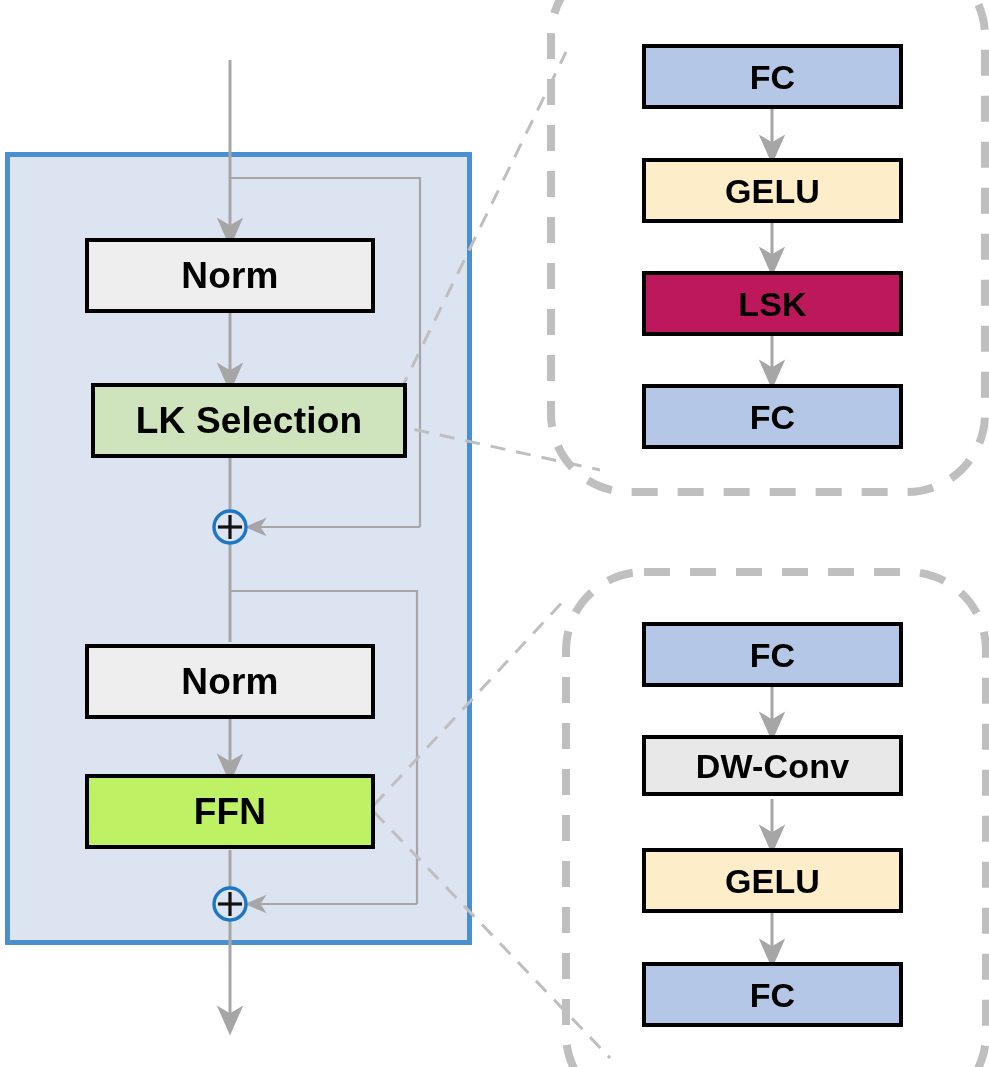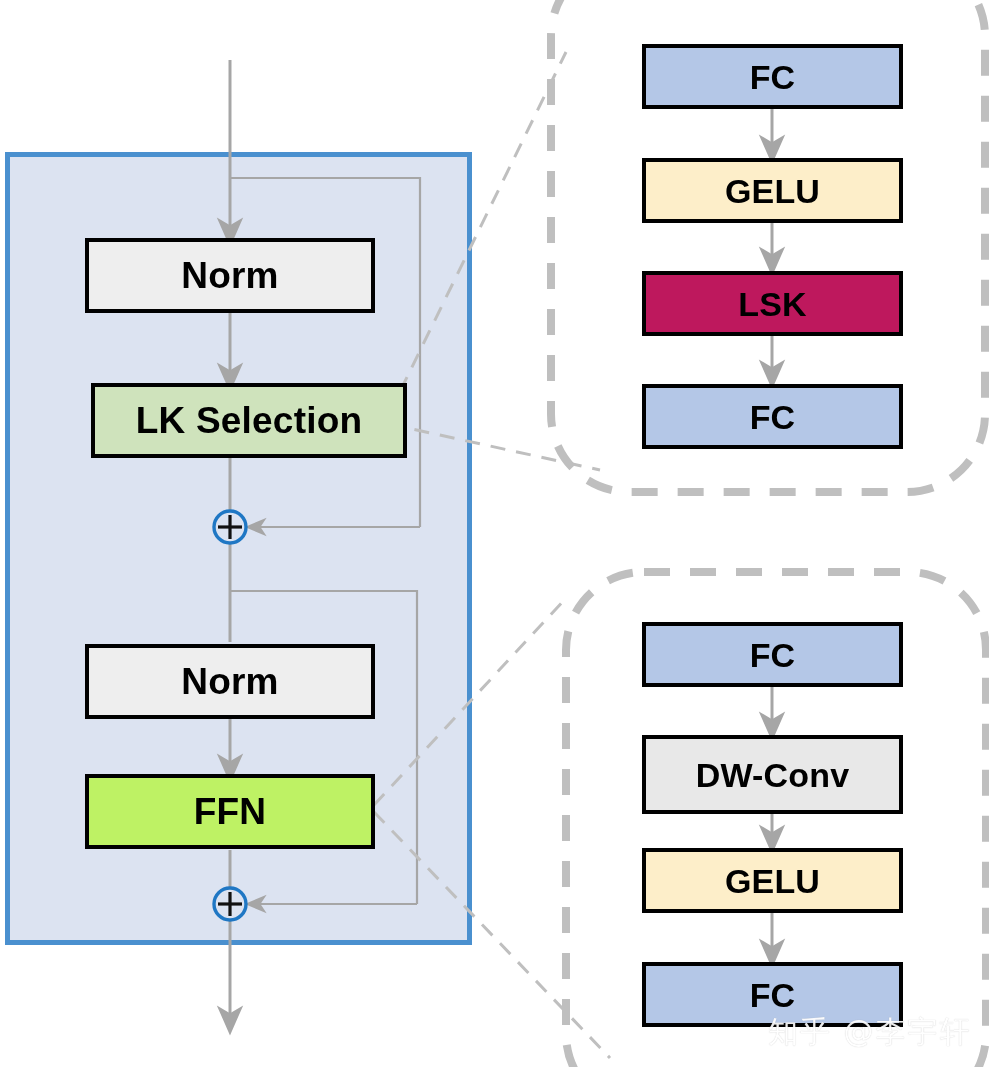--- a/index.html
+++ b/index.html
@@ -170,27 +170,26 @@
   </div>
 
   <div class="node" style="left:642px; top:384px; width:261px; height:65px; background:#b4c7e7; font-size:34px;">
     <span class="node-label">FC</span>
   </div>
 
   <div class="node" style="left:642px; top:622px; width:261px; height:65px; background:#b4c7e7; font-size:34px;">
     <span class="node-label">FC</span>
   </div>
 
-  <div class="node" style="left:642px; top:735px; width:261px; height:79px; background:#e8e8e8; font-size:34px;align-items:center;">
+  <div class="node" style="left:642px; top:735px; width:261px; height:61px; background:#e8e8e8; font-size:34px;align-items:center;">
     <span class="node-label">DW-Conv</span>
   </div>
 
   <div class="node" style="left:642px; top:848px; width:261px; height:65px; background:#fdeec9; font-size:34px;">
     <span class="node-label">GELU</span>
   </div>
 
   <div class="node" style="left:642px; top:962px; width:261px; height:65px; background:#b4c7e7; font-size:34px;">
     <span class="node-label">FC</span>
   </div>
 
-  <div class="watermark" style="left:768px; top:1012px;">知乎 @李宇轩</div>
 
 </div>
 
 </body></html>

